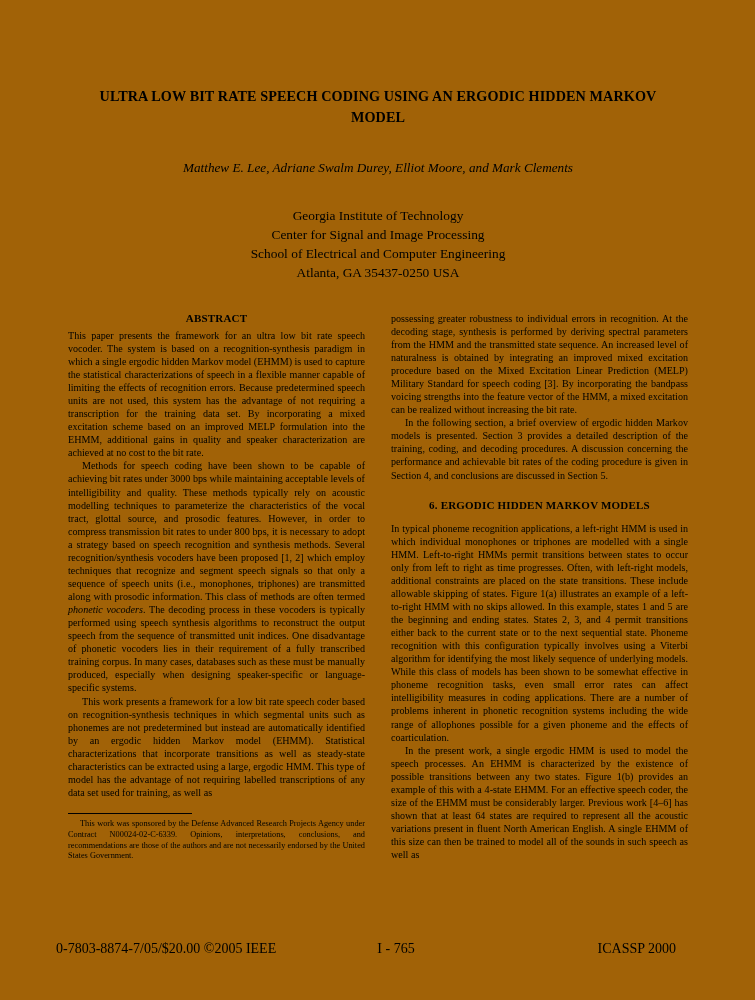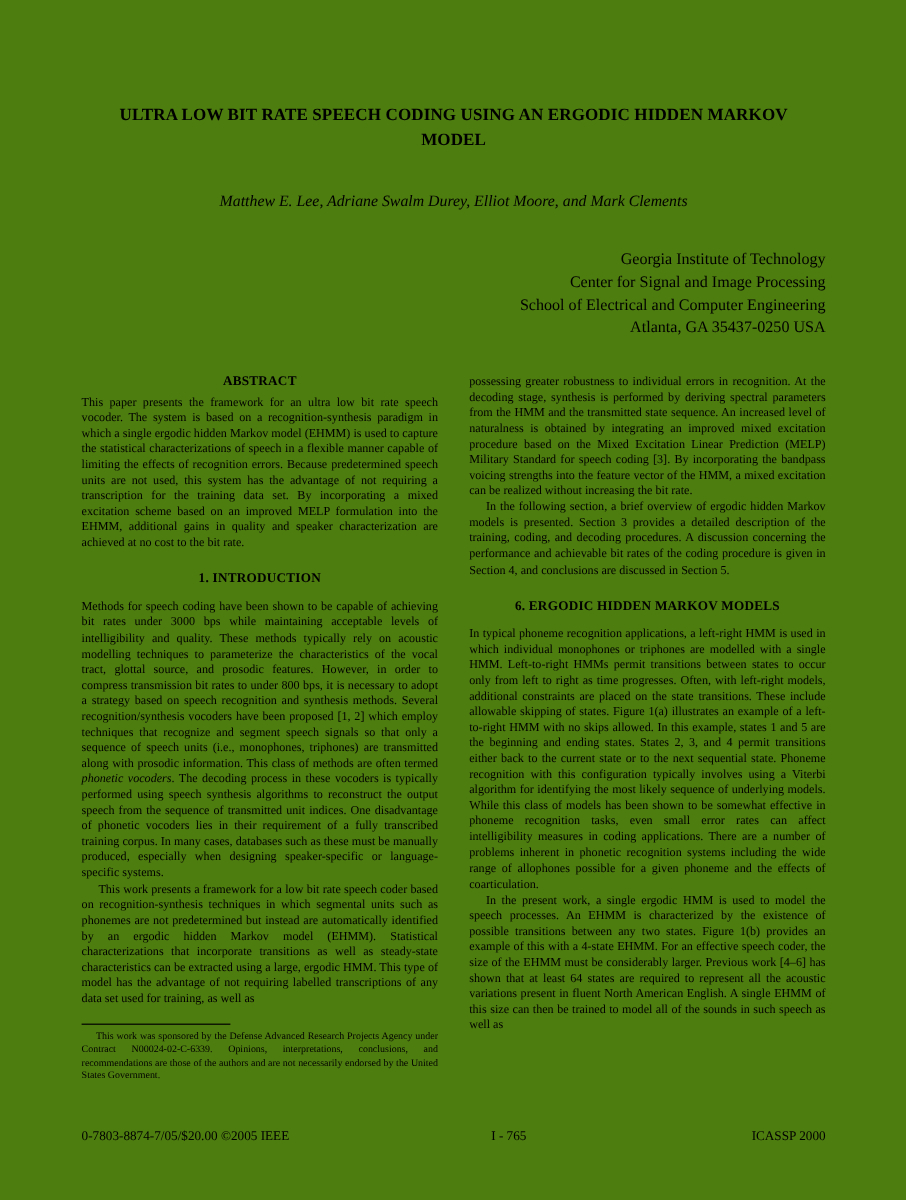--- a/index.html
+++ b/index.html
@@ -9,21 +9,21 @@
   }
   body {
     font-family: "Liberation Serif", "DejaVu Serif", serif;
     color: #000000;
   }
   .page {
     position: relative;
     width: 755px;
     height: 1000px;
     margin: 0 auto;
-    background: #4d7c0f;
+    background: #a16207;
     overflow: hidden;
     box-sizing: border-box;
   }
   .content {
     position: absolute;
     left: 68px;
     top: 0;
     width: 620px;
   }
   
@@ -42,21 +42,20 @@
   .authors {
     font-style: italic;
     font-size: 13.2px;
     margin-top: 32px;
     line-height: 1.4;
   }
   .affiliation {
     margin-top: 28px;
     font-size: 13.4px;
     line-height: 1.42;
-    text-align: right;
   }
   .affiliation div { white-space: nowrap; }
 
   
   .columns {
     margin-top: 30px;
     display: flex;
     justify-content: space-between;
     align-items: flex-start;
   }
@@ -105,26 +104,25 @@
     margin: 0;
     font-size: 8.3px;
     line-height: 1.3;
     text-align: justify;
     text-indent: 12px;
   }
 
   
   .footer {
     position: absolute;
-    left: 68px;
+    left: 56px;
     top: 941px;
     width: 620px;
     display: flex;
-    font-size: 11px;
-    gap: 16px;
+    font-size: 14px;
   }
   .footer-left { flex: 0 0 270px; text-align: left; }
   .footer-center { flex: 0 0 140px; text-align: center; }
   .footer-right { flex: 1; text-align: right; }
 </style>
 </head>
 <body>
 
 <div class="page">
 
@@ -141,21 +139,20 @@
       </div>
     </div>
 
     <div class="columns">
 
       <div class="col">
 
         <div class="section-head abstract-head">ABSTRACT</div>
         <p class="body-text no-indent">This paper presents the framework for an ultra low bit rate speech vocoder. The system is based on a recognition-synthesis paradigm in which a single ergodic hidden Markov model (EHMM) is used to capture the statistical characterizations of speech in a flexible manner capable of limiting the effects of recognition errors. Because predetermined speech units are not used, this system has the advantage of not requiring a transcription for the training data set. By incorporating a mixed excitation scheme based on an improved MELP formulation into the EHMM, additional gains in quality and speaker characterization are achieved at no cost to the bit rate.</p>
 
-        <div class="section-head numbered">1.  INTRODUCTION</div>
 
         <p class="body-text no-indent"><span>Methods for speech coding have been shown to be capable of achieving bit rates under 3000 bps while maintaining acceptable levels of intelligibility and quality. These methods typically rely on acoustic modelling techniques to parameterize the characteristics of the vocal tract, glottal source, and prosodic features. However, in order to compress transmission bit rates to under 800 bps, it is necessary to adopt a strategy based on speech recognition and synthesis methods. Several recognition/synthesis vocoders have been proposed [1, 2] which employ techniques that recognize and segment speech signals so that only a sequence of speech units (i.e., monophones, triphones) are transmitted along with prosodic information. This class of methods are often termed </span><span class="it">phonetic vocoders</span><span>. The decoding process in these vocoders is typically performed using speech synthesis algorithms to reconstruct the output speech from the sequence of transmitted unit indices. One disadvantage of phonetic vocoders lies in their requirement of a fully transcribed training corpus. In many cases, databases such as these must be manually produced, especially when designing speaker-specific or language-specific systems.</span></p>
 
         <p class="body-text">This work presents a framework for a low bit rate speech coder based on recognition-synthesis techniques in which segmental units such as phonemes are not predetermined but instead are automatically identified by an ergodic hidden Markov model (EHMM). Statistical characterizations that incorporate transitions as well as steady-state characteristics can be extracted using a large, ergodic HMM. This type of model has the advantage of not requiring labelled transcriptions of any data set used for training, as well as</p>
 
         <div class="footnote">
           <div class="footnote-rule"></div>
           <p>This work was sponsored by the Defense Advanced Research Projects Agency under Contract N00024-02-C-6339. Opinions, interpretations, conclusions, and recommendations are those of the authors and are not necessarily endorsed by the United States Government.</p>
         </div>
 

